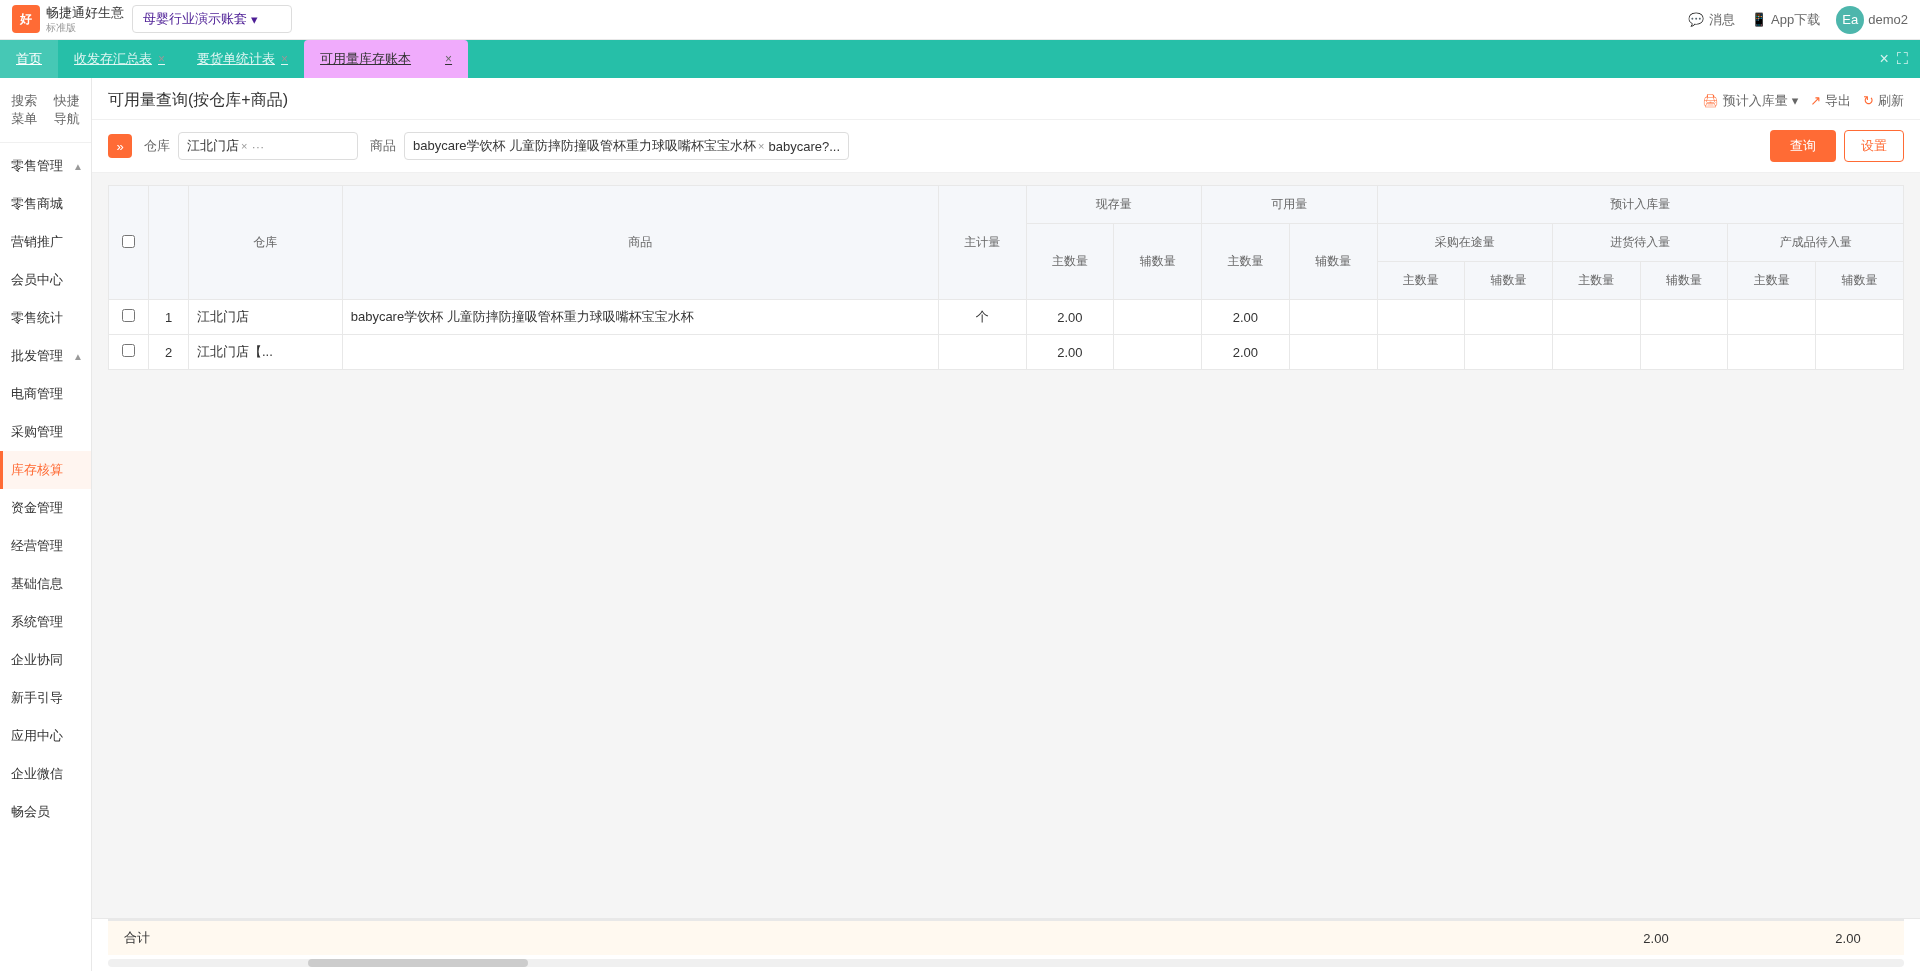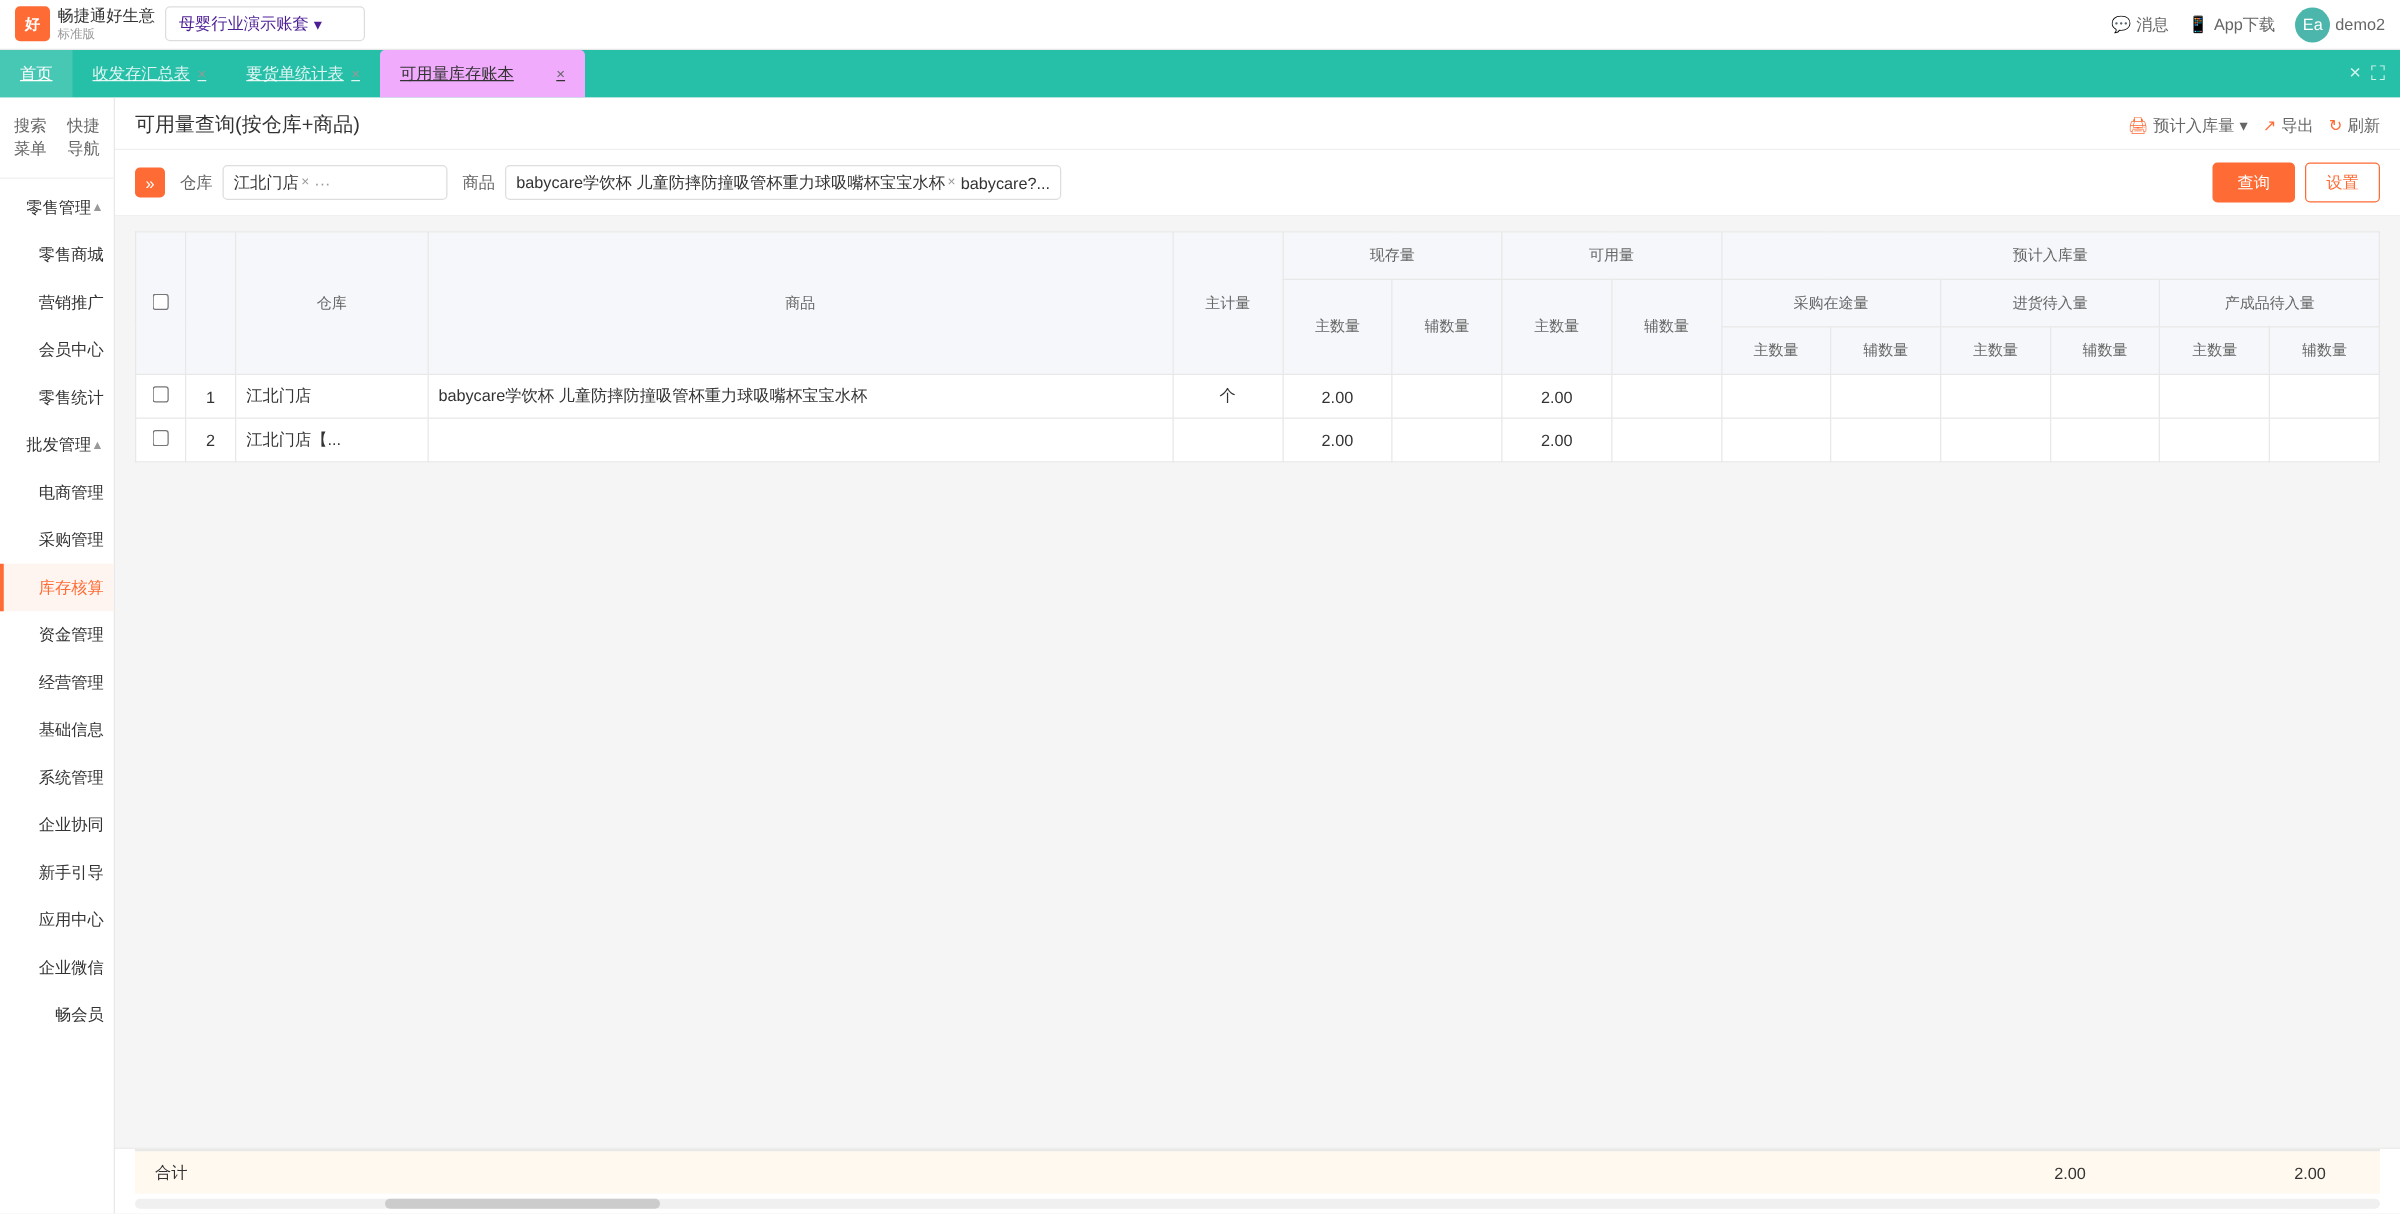--- a/index.html
+++ b/index.html
@@ -163,21 +163,21 @@
     }
     .sidebar-menu {
       display: flex;
       flex-direction: column;
       padding: 4px 0;
     }
     .sidebar-item {
       padding: 10px 8px;
       display: flex;
       align-items: center;
-      justify-content: flex-end;
+      justify-content: space-between;
       font-size: 13px;
       color: #333;
       cursor: pointer;
       border-left: 3px solid transparent;
     }
     .sidebar-item.active {
       background: #fff5f0;
       color: #ff6b35;
       border-left-color: #ff6b35;
       font-weight: 500;

